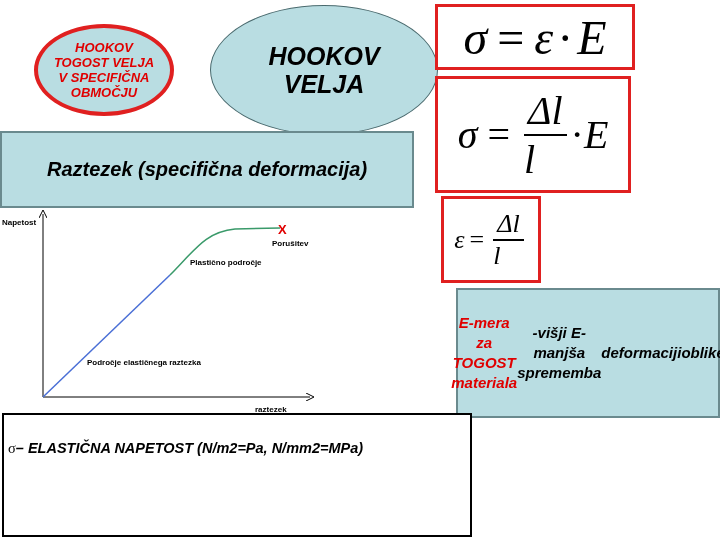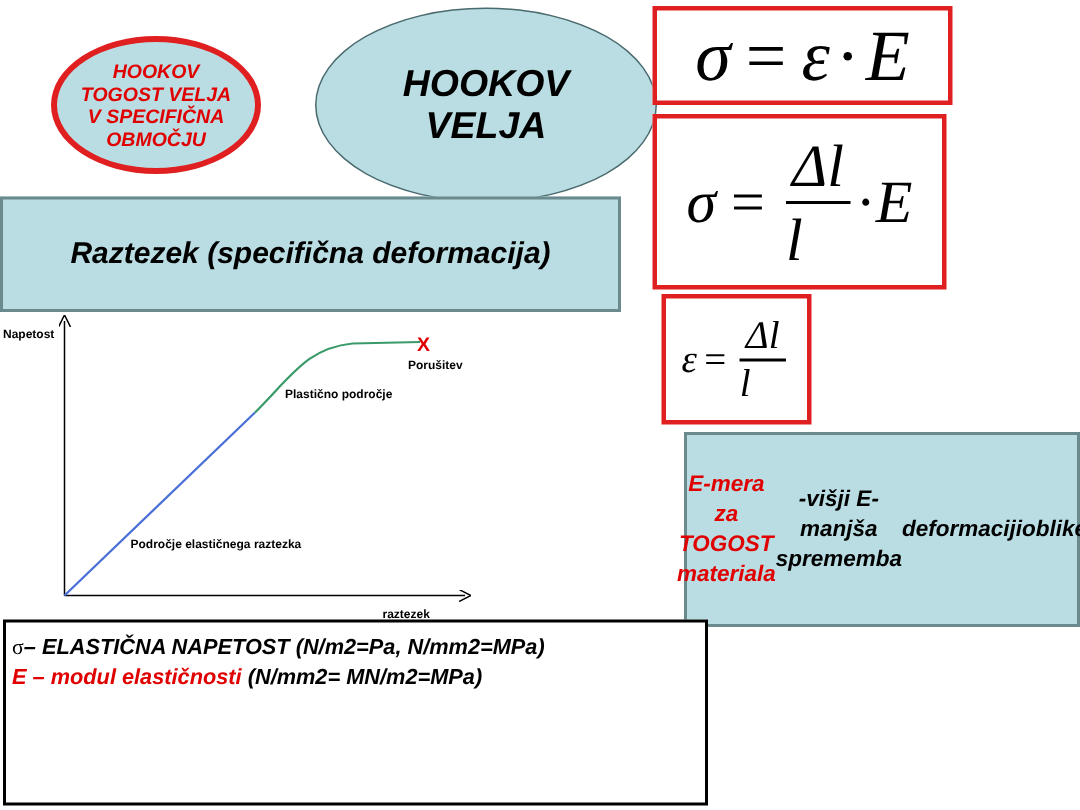--- a/index.html
+++ b/index.html
@@ -20,21 +20,21 @@
   .f1 { left:435px; top:4px; width:200px; height:66px; font-size:48px; }
   .f2 { left:435px; top:76px; width:196px; height:117px; font-size:40px; }
   .f3 { left:441px; top:196px; width:100px; height:87px; font-size:26px; }
   .frac { display:inline-flex; flex-direction:column; align-items:flex-start; margin:0 4px; }
   .frac .num { padding:0 4px; }
   .frac .bar { height:2px; background:#000; align-self:stretch; }
   .upright { font-style:normal; }
   .emera { left:456px; top:288px; width:264px; height:130px; display:flex; flex-direction:row; align-items:center;
          justify-content:center; font-weight:bold; font-style:italic; font-size:15px; line-height:20px; text-align:center; }
   .legend-box { left:2px; top:413px; width:470px; height:124px; border:2px solid #000; background:#fff; box-sizing:border-box;
-         padding:7px 4px; font-weight:bold; font-style:italic; font-size:14.5px; line-height:20px; }
+         padding:23px 4px; font-weight:bold; font-style:italic; font-size:14.5px; line-height:20px; }
   .legend-box .sym { font-style:normal; font-weight:normal; font-family:"Liberation Serif", serif; }
   .red { color:#e00000; }
   .chart-text { font-size:8px; font-weight:bold; fill:#000; font-family:"Liberation Sans", sans-serif; }
 </style>
 </head>
 <body>
 
 <div class="abs ellipse-red">
   <div>
     <div>HOOKOV</div>
@@ -107,16 +107,13 @@
   <div class="red">E-mera za TOGOST materiala</div>
   <div>-višji E- manjša sprememba</div>
   <div>deformaciji</div>
   <div>oblike</div>
 </div>
 
 <div class="abs legend-box">
   <div>
     <span class="sym">σ</span><span>– ELASTIČNA NAPETOST  (N/m2=Pa, N/mm2=MPa)</span>
   </div>
-  <div>
-    <span class="red">E</span><span class="red"> – modul elastičnosti</span><span> (N/mm2= MN/m2=MPa)</span>
-  </div>
 </div>
 
 </body></html>

